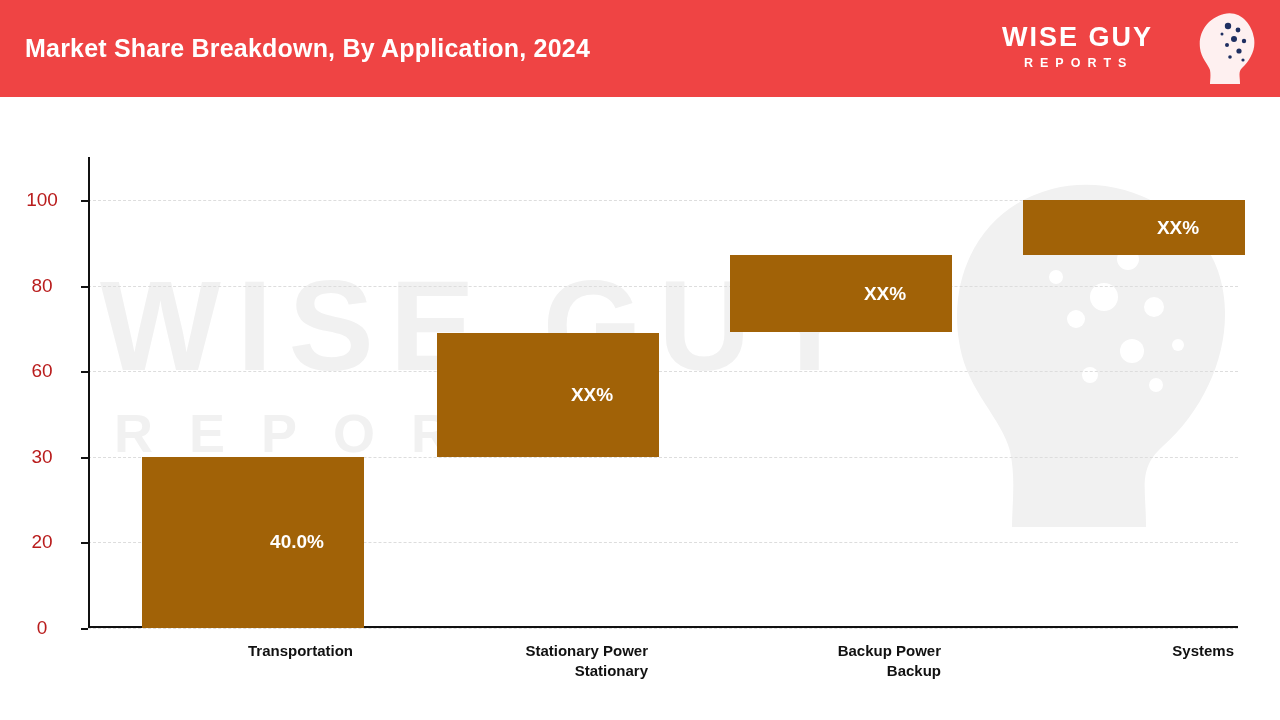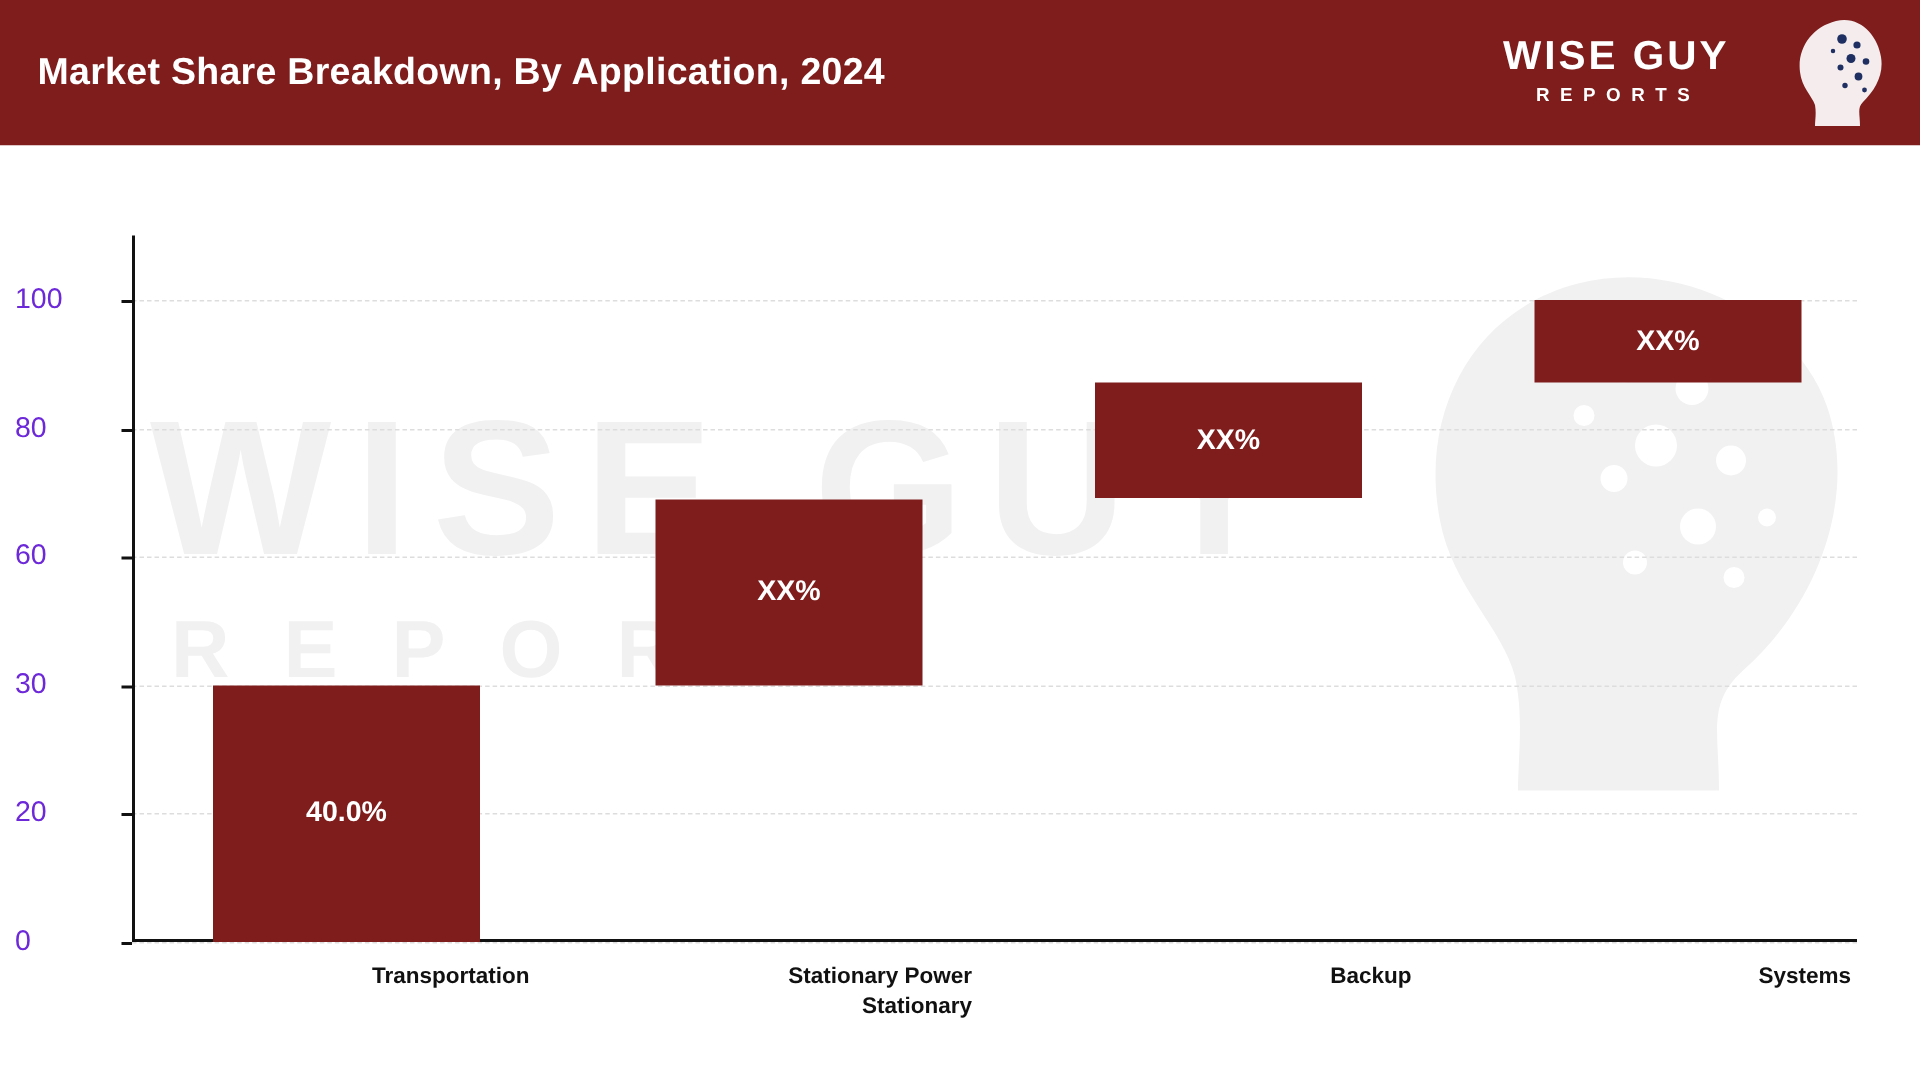--- a/index.html
+++ b/index.html
@@ -20,21 +20,21 @@
     background: #ffffff;
   }
 
   
   .header {
     position: absolute;
     left: 0;
     top: 0;
     width: 1280px;
     height: 97px;
-    background: #7f1d1d;
+    background: #ef4444;
     box-sizing: border-box;
   }
   .header-title {
     position: absolute;
     left: 25px;
     top: 34px;
     font-size: 25px;
     font-weight: bold;
     color: #ffffff;
     letter-spacing: 0.2px;
@@ -150,36 +150,37 @@
     position: absolute;
     left: 0;
     bottom: 0;
     width: 1150px;
     height: 0;
     border-top: 2px solid #111111;
   }
   .ylabel {
     position: absolute;
     width: 64px;
-    text-align: left;
+    text-align: center;
     font-size: 19px;
-    color: #6d28d9;
+    color: #b91c1c;
     transform: translateY(-50%);
   }
   .tickmark {
     position: absolute;
     left: -7px;
     width: 7px;
     height: 0;
     border-top: 2px solid #111111;
   }
 
   .bar {
     position: absolute;
-    background: #7f1d1d;
+    background: #a16207;
+    padding-left: 44px;
   }
   .bar-label {
     position: absolute;
     width: 100%;
     text-align: center;
     color: #ffffff;
     font-size: 19px;
     font-weight: bold;
     transform: translateY(-50%);
     top: 50%;
@@ -283,20 +284,21 @@
       </div>
 
       <div class="xlabel" style="left:21px; width:244px; top:484px">
         <div>Transportation</div>
       </div>
       <div class="xlabel" style="left:316px; width:244px; top:484px">
         <div>Stationary Power</div>
         <div>Stationary</div>
       </div>
       <div class="xlabel" style="left:609px; width:244px; top:484px">
+        <div>Backup Power</div>
         <div>Backup</div>
       </div>
       <div class="xlabel" style="left:902px; width:244px; top:484px">
         <div>Systems</div>
       </div>
 
     </div>
   </div>
 </div>
 

